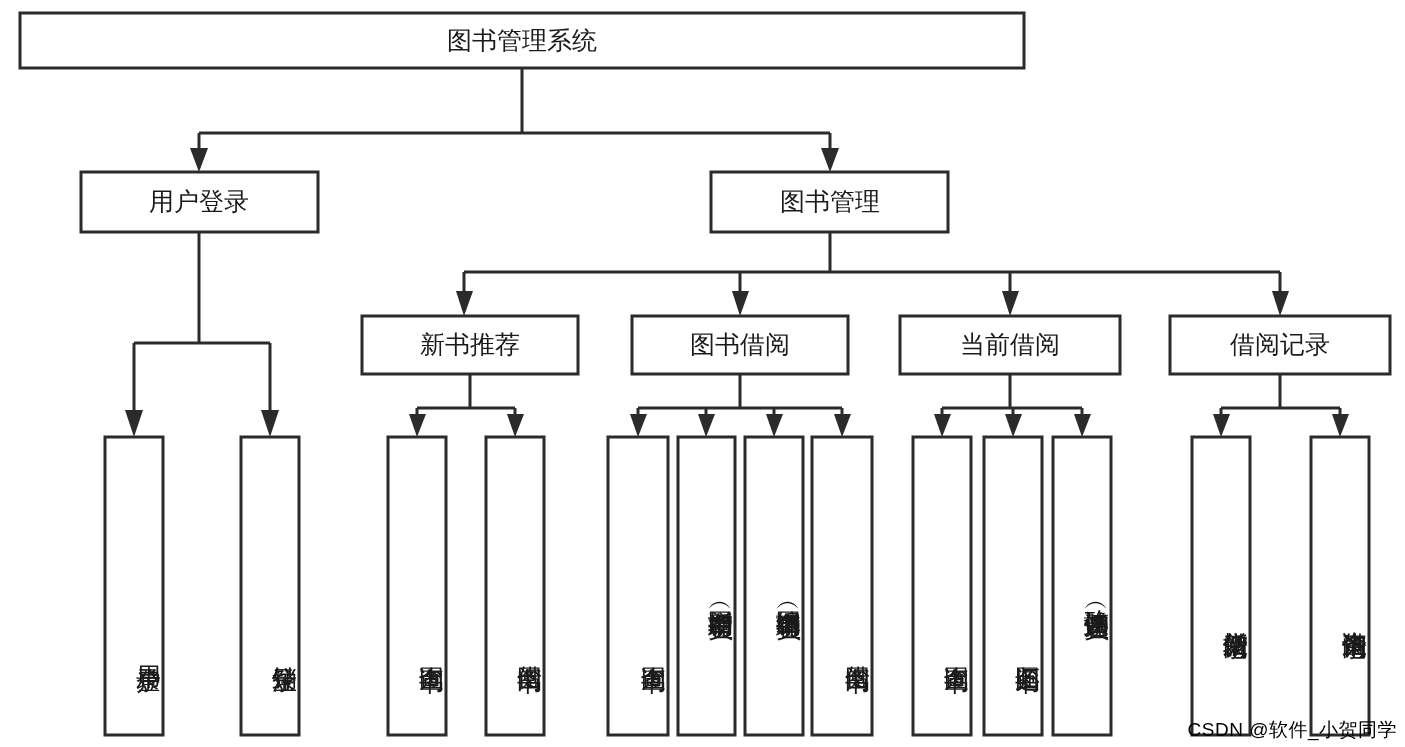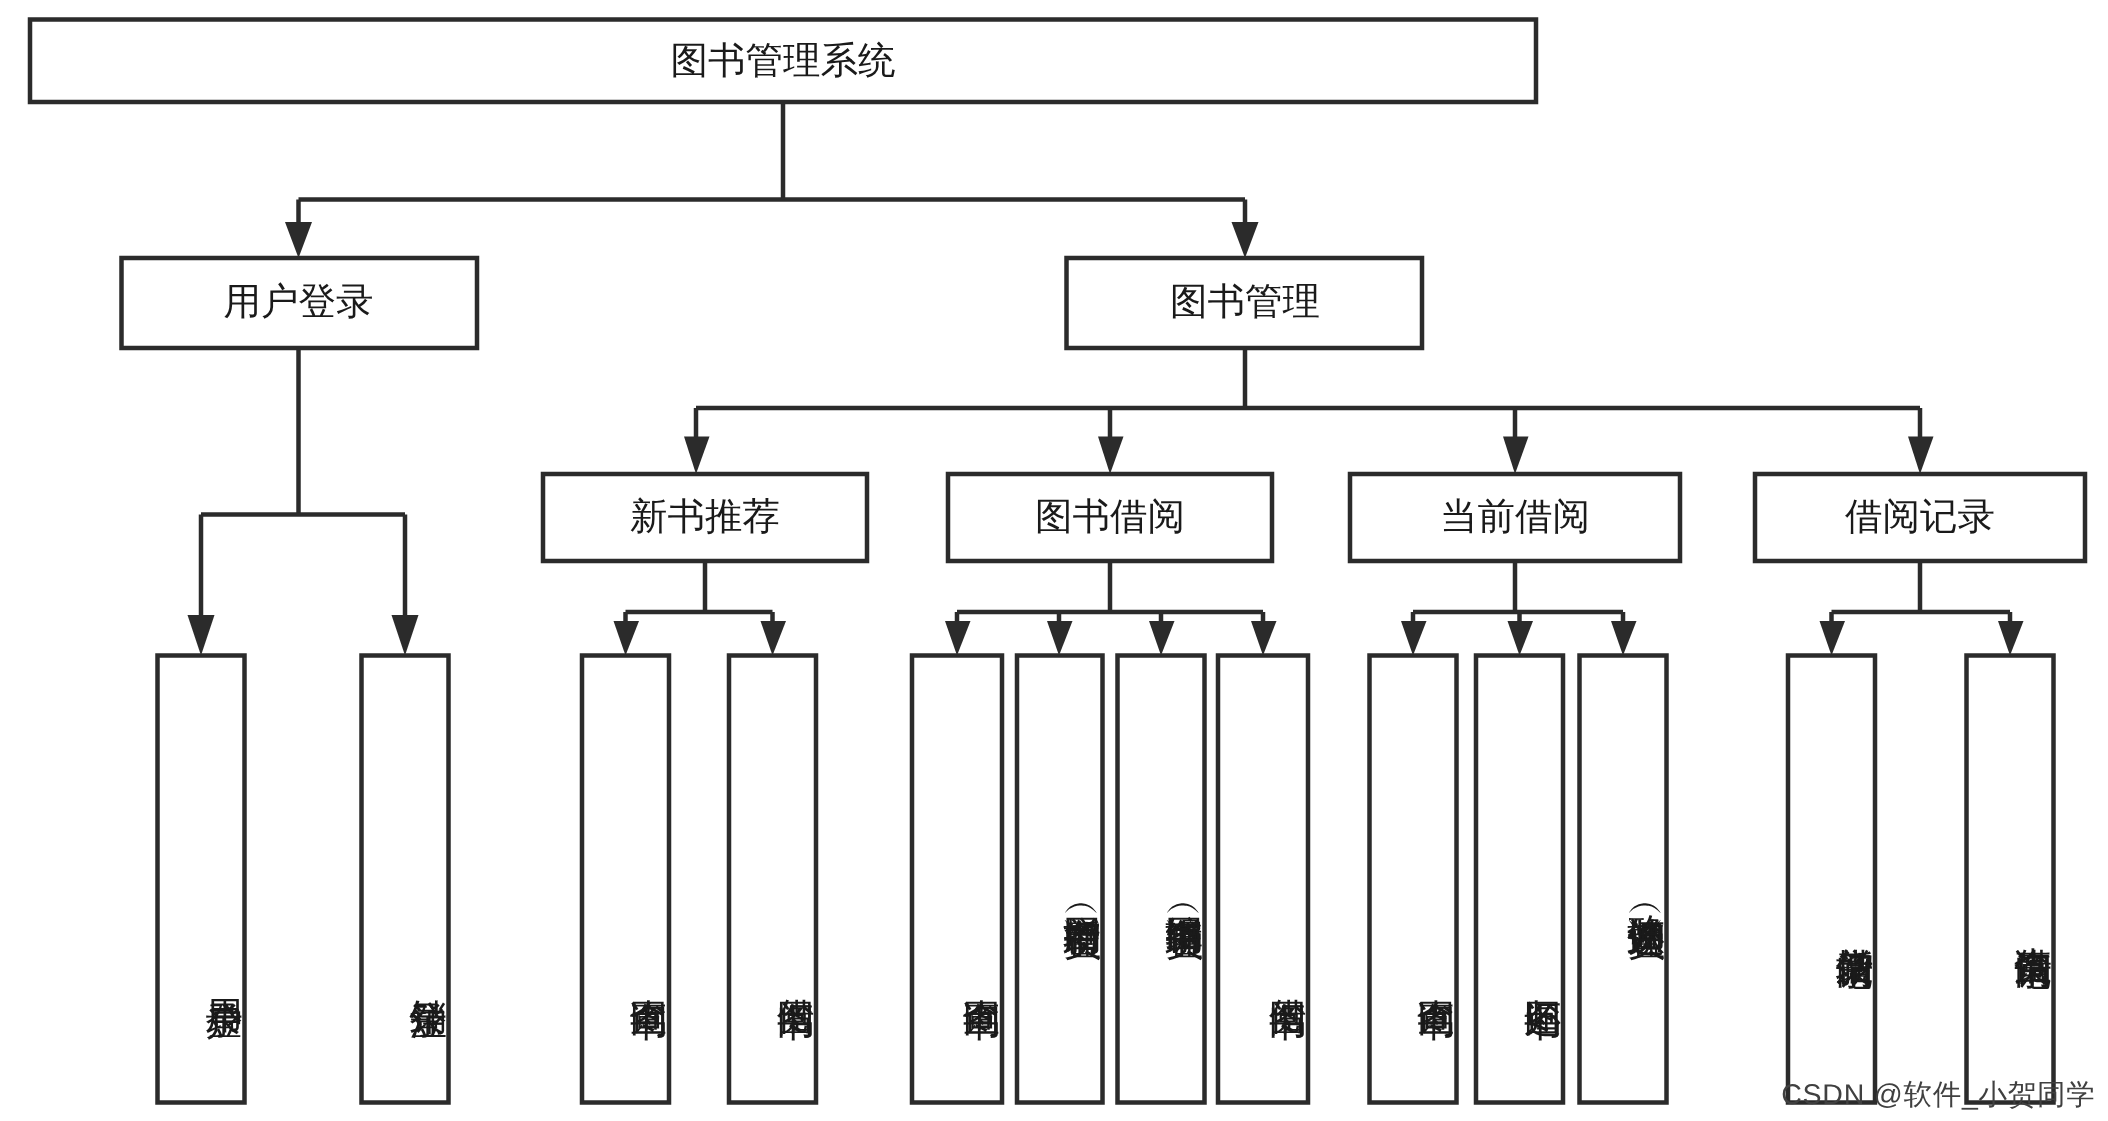--- a/index.html
+++ b/index.html
@@ -62,21 +62,21 @@
     letter-spacing: 1px;
     white-space: nowrap;
     pointer-events: none;
   }
   .watermark {
     position: absolute;
     right: 8px;
     bottom: 4px;
     font-family: "Liberation Sans", "DejaVu Sans", sans-serif;
     font-size: 19px;
-    color: #404040;
+    color: #000000;
     white-space: nowrap;
     letter-spacing: 0.5px;
     margin-top: 40px;
   }
 </style>
 </head>
 <body>
 
 <div id="diagram-root">
 

